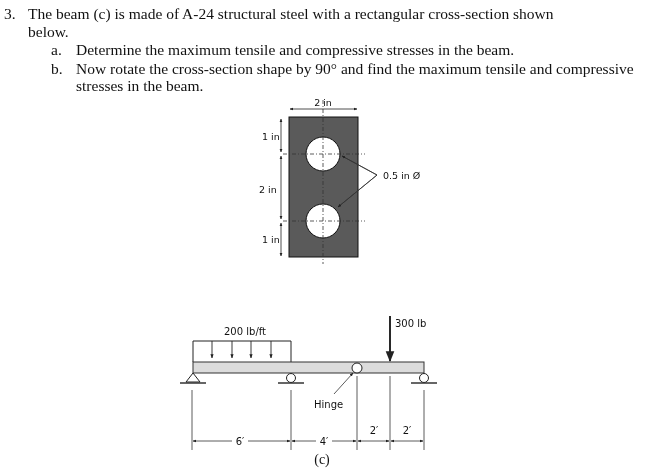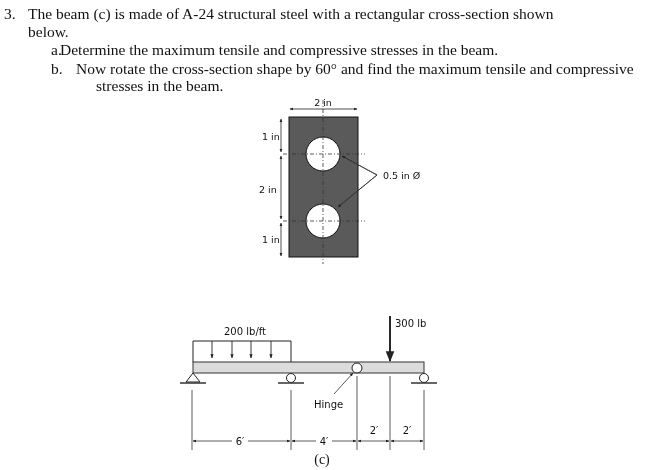--- a/index.html
+++ b/index.html
@@ -9,24 +9,24 @@
   .lbl { font-family: "DejaVu Sans", "Liberation Sans", sans-serif; fill: #111; }
   .caption { font-family: "Liberation Serif", "DejaVu Serif", serif; fill: #111; }
 </style>
 </head>
 <body>
 
 <div class="txt" style="left:4px; top:5px;">3.</div>
 <div class="txt" style="left:28px; top:5px;">The beam (c) is made of A-24 structural steel with a rectangular cross-section shown</div>
 <div class="txt" style="left:28px; top:23px;">below.</div>
 <div class="txt" style="left:51px; top:41px;">a.</div>
-<div class="txt" style="left:60px; top:41px;">Determine the maximum tensile and compressive stresses in the beam.</div>
+<div class="txt" style="left:76px; top:41px;">Determine the maximum tensile and compressive stresses in the beam.</div>
 <div class="txt" style="left:51px; top:60px;">b.</div>
-<div class="txt" style="left:76px; top:60px;">Now rotate the cross-section shape by 60° and find the maximum tensile and compressive</div>
-<div class="txt" style="left:76px; top:77px;margin-left:20px;">stresses in the beam.</div>
+<div class="txt" style="left:76px; top:60px;">Now rotate the cross-section shape by 90° and find the maximum tensile and compressive</div>
+<div class="txt" style="left:76px; top:77px;">stresses in the beam.</div>
 
 <svg width="655" height="470" viewBox="0 0 655 470">
   <defs>
     <marker id="arr" viewBox="0 0 10 10" refX="9" refY="5" markerWidth="6" markerHeight="6" orient="auto-start-reverse">
       <path d="M0,1 L10,5 L0,9 z" fill="#222"></path>
     </marker>
     <marker id="arrs" viewBox="0 0 10 10" refX="9" refY="5" markerWidth="4.5" markerHeight="4.5" orient="auto-start-reverse">
       <path d="M0,1 L10,5 L0,9 z" fill="#222"></path>
     </marker>
   </defs>

